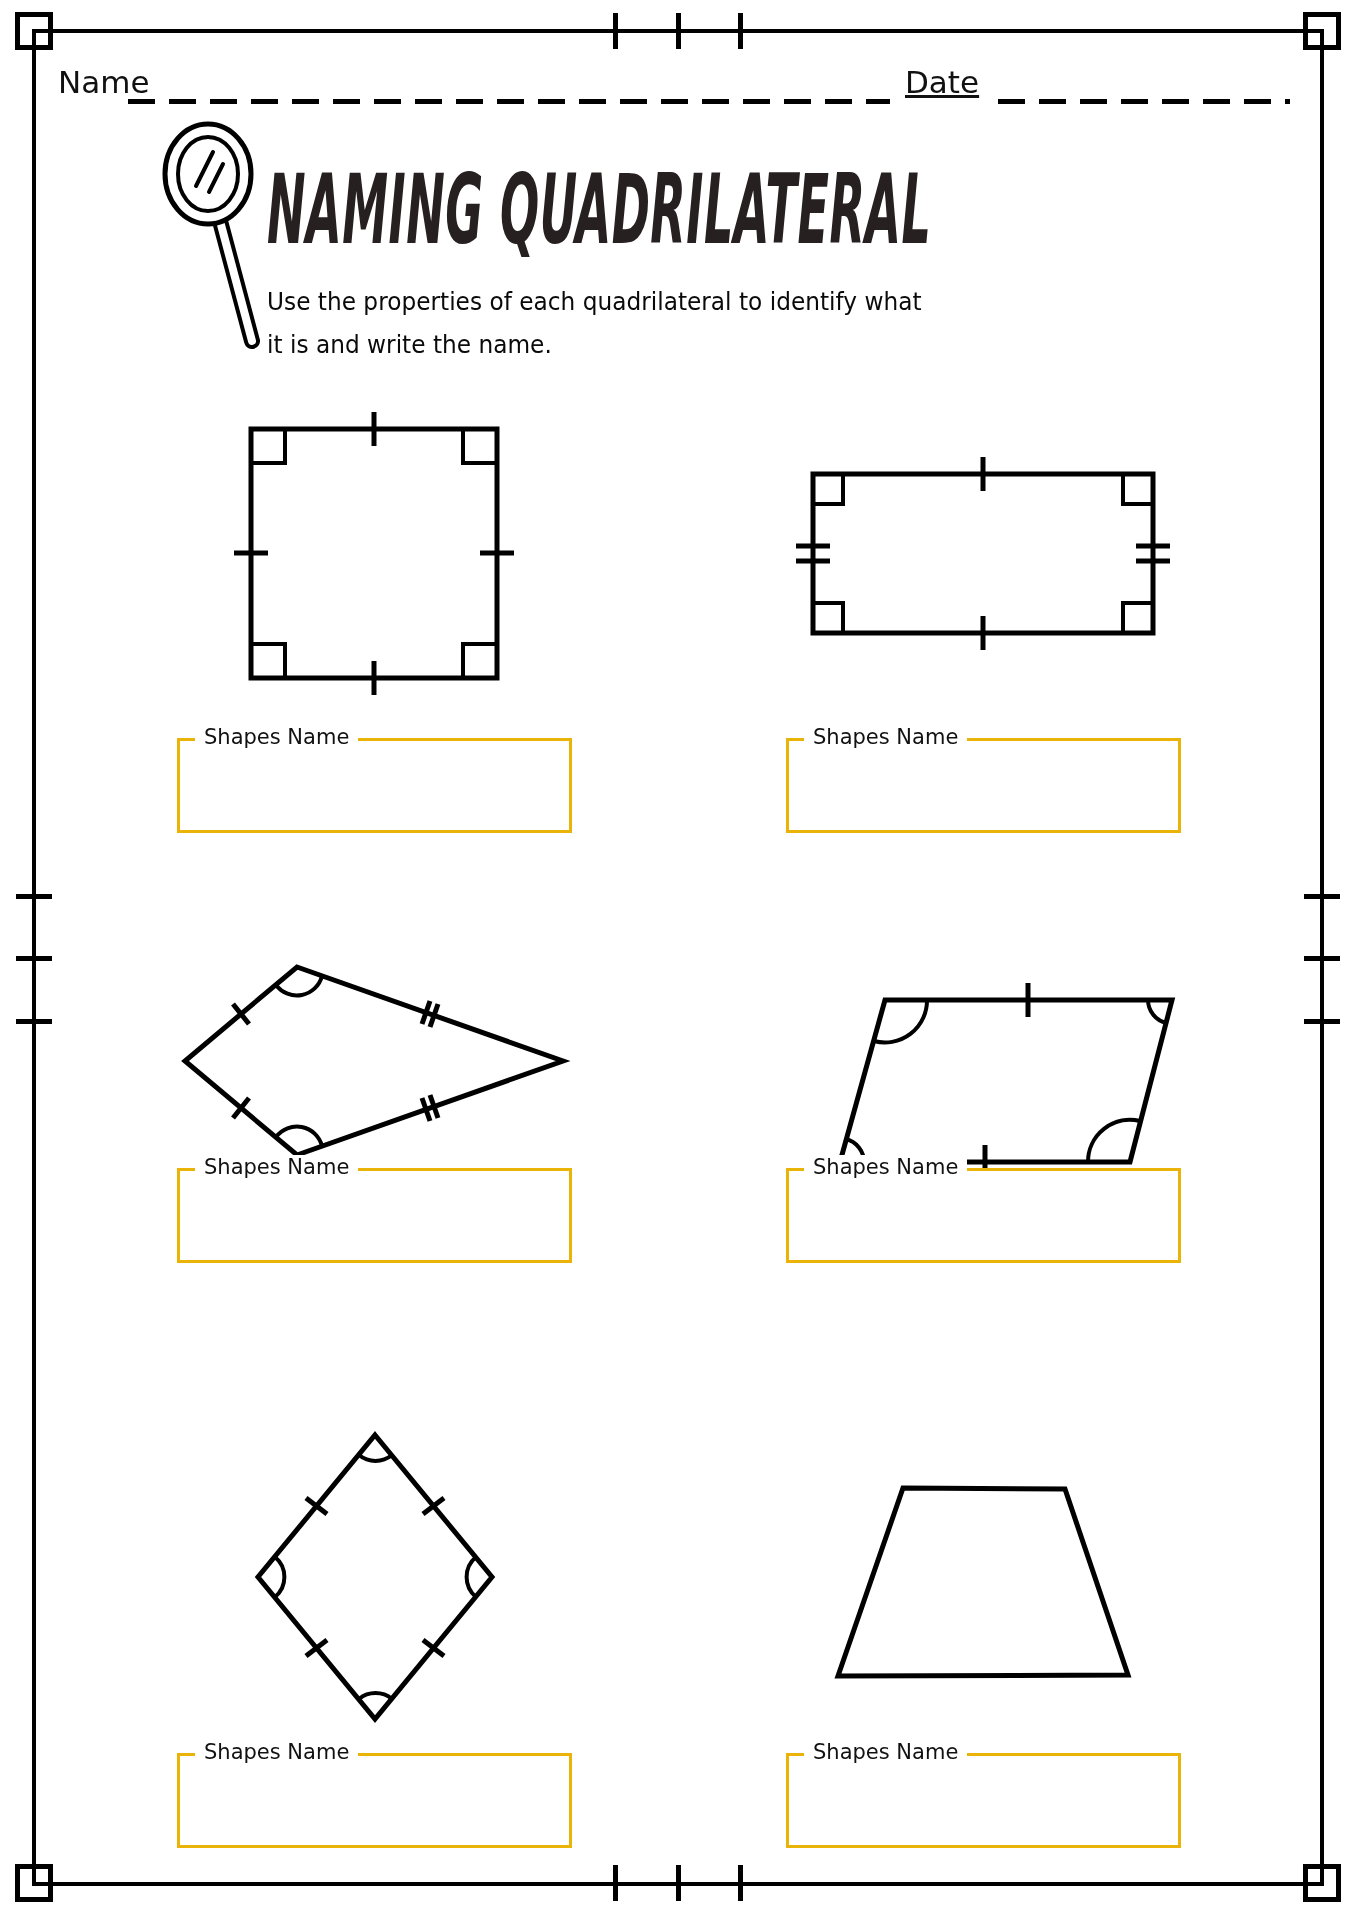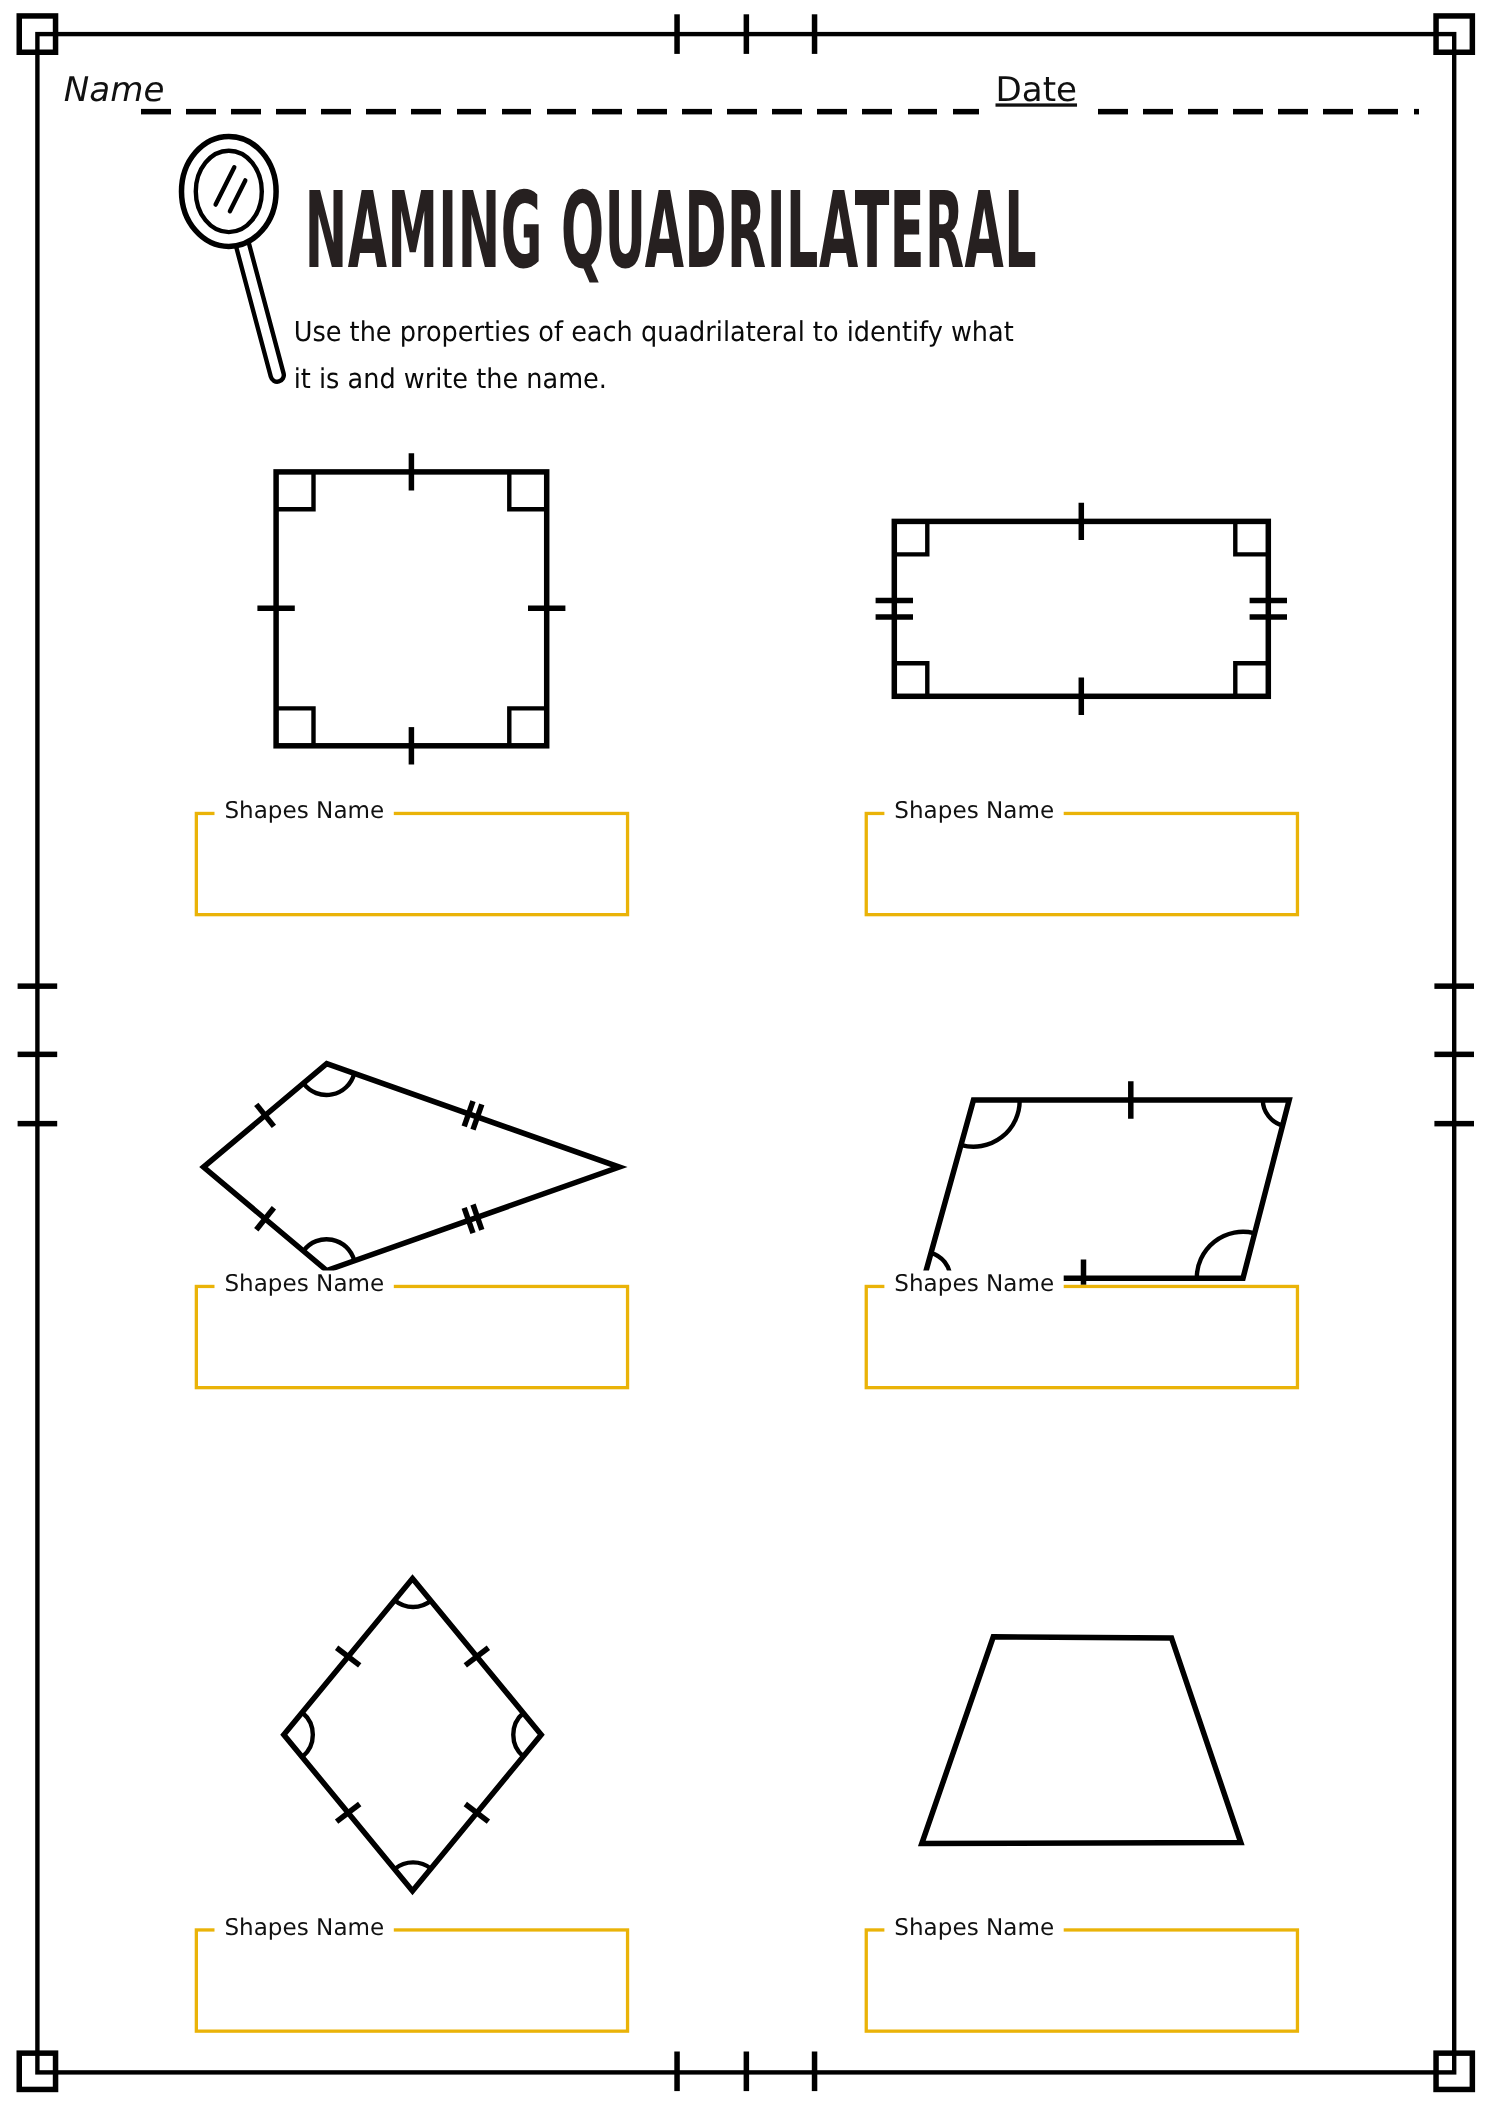--- a/index.html
+++ b/index.html
@@ -43,34 +43,34 @@
 <div class="abs tickV" style="left:738px;top:1865px;"></div>
 
 <div class="abs tickH" style="left:16px;top:894px;"></div>
 <div class="abs tickH" style="left:16px;top:956px;"></div>
 <div class="abs tickH" style="left:16px;top:1019px;"></div>
 
 <div class="abs tickH" style="left:1304px;top:894px;"></div>
 <div class="abs tickH" style="left:1304px;top:956px;"></div>
 <div class="abs tickH" style="left:1304px;top:1019px;"></div>
 
-<div class="abs fieldlabel" style="left:58px;top:64px;font-style:italic;">Name</div>
+<div class="abs fieldlabel" style="left:58px;top:64px;">Name</div>
 <div class="abs dashline" style="left:128px;top:99px;width:762px;"></div>
 <div class="abs fieldlabel" style="left:905px;top:64px;text-decoration:underline;">Date</div>
 <div class="abs dashline" style="left:998px;top:99px;width:292px;"></div>
 
 <svg class="abs" style="left:160px;top:116px;" width="110" height="240" viewBox="0 0 110 240">
   <line x1="60" y1="105" x2="92" y2="225" stroke="#000" stroke-width="16" stroke-linecap="round"></line>
   <line x1="60" y1="105" x2="92" y2="225" stroke="#fff" stroke-width="8" stroke-linecap="round"></line>
   <ellipse cx="48" cy="58" rx="43" ry="50" fill="#fff" stroke="#000" stroke-width="5"></ellipse>
   <ellipse cx="48" cy="58" rx="30" ry="37" fill="none" stroke="#000" stroke-width="4"></ellipse>
   <line x1="36" y1="70" x2="53" y2="36" stroke="#000" stroke-width="4" stroke-linecap="round"></line>
   <line x1="49" y1="76" x2="63" y2="48" stroke="#000" stroke-width="4" stroke-linecap="round"></line>
 </svg>
-<div class="abs" style="left:277px;top:162px;width:700px;height:100px;">
+<div class="abs" style="left:267px;top:162px;width:700px;height:100px;font-style:italic;">
   <div class="bigtitle">NAMING QUADRILATERAL</div>
 </div>
 <div class="abs subtitle" style="left:267px;top:280px;">
   <div>Use the properties of each quadrilateral to identify what</div>
   <div>it is and write the name.</div>
 </div>
 
 <svg class="abs" style="left:230px;top:408px;" width="290" height="292" viewBox="0 0 290 292">
   <rect x="21" y="21" width="246" height="249" fill="#fff" stroke="#000" stroke-width="5"></rect>
   <path d="M 21 55 L 55 55 L 55 21" fill="none" stroke="#000" stroke-width="4"></path>

